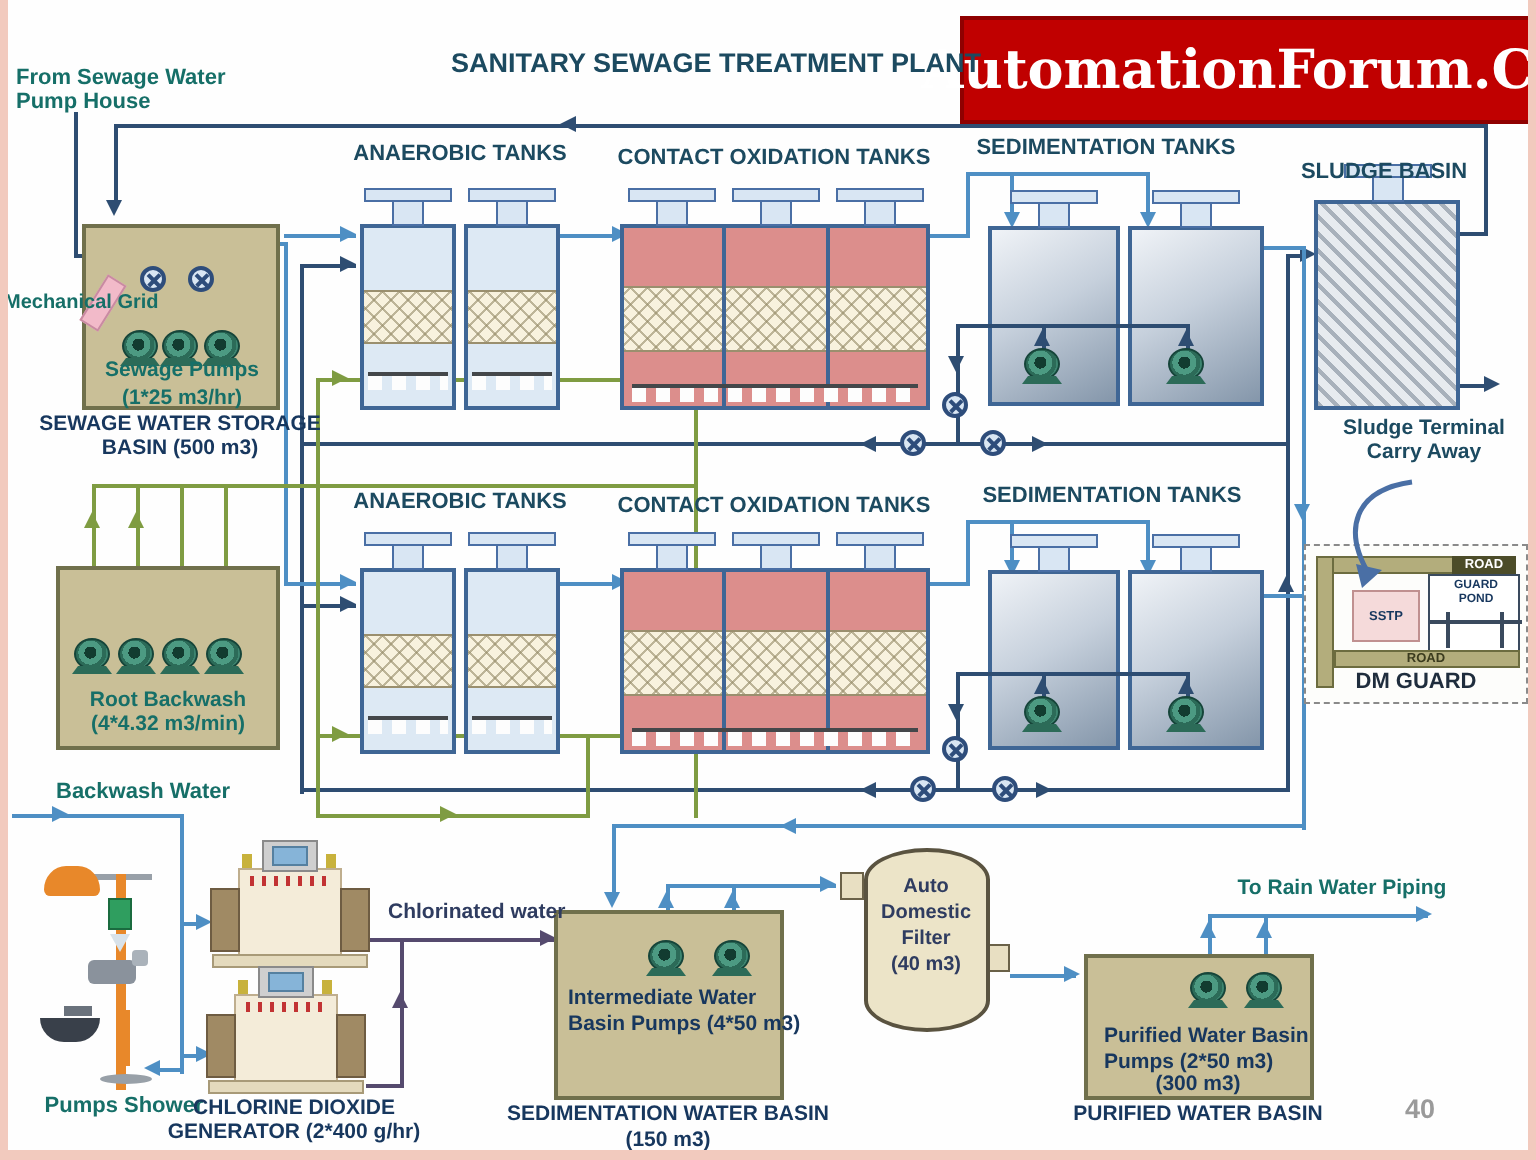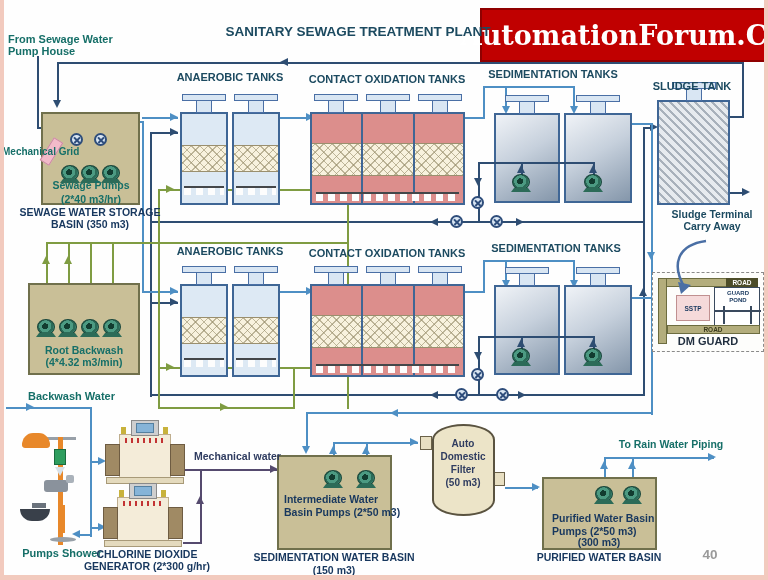--- a/index.html
+++ b/index.html
@@ -373,44 +373,44 @@
 
   <div class="banner">
       <span>AutomationForum.Co</span>
     </div>
   <div class="lb f13 hd ctr" style="left:358px;top:25px">SANITARY SEWAGE TREATMENT PLANT</div>
   <div class="lb f11 tl" style="left:8px;top:33px">From Sewage Water</div>
   <div class="lb f11 tl" style="left:8px;top:45px">Pump House</div>
   <div class="lb f11 hd ctr" style="left:230px;top:71px">ANAEROBIC TANKS</div>
   <div class="lb f11 hd ctr" style="left:387px;top:73px">CONTACT OXIDATION TANKS</div>
   <div class="lb f11 hd ctr" style="left:553px;top:68px">SEDIMENTATION TANKS</div>
-  <div class="lb f11 hd ctr" style="left:692px;top:80px">SLUDGE TANK</div>
+  <div class="lb f11 hd ctr" style="left:692px;top:80px">SLUDGE BASIN</div>
   <div class="lb f11 hd ctr" style="left:230px;top:245px">ANAEROBIC TANKS</div>
   <div class="lb f11 hd ctr" style="left:387px;top:247px">CONTACT OXIDATION TANKS</div>
   <div class="lb f11 hd ctr" style="left:556px;top:242px">SEDIMENTATION TANKS</div>
   <div class="lb f9 tl" style="left:2px;top:146px">Mechanical Grid</div>
   <div class="lb f10 tl ctr" style="left:91px;top:180px">Sewage Pumps</div>
-  <div class="lb f10 tl ctr" style="left:91px;top:194px">(2*40 m3/hr)</div>
+  <div class="lb f10 tl ctr" style="left:91px;top:194px">(1*25 m3/hr)</div>
   <div class="lb f10 nv ctr" style="left:90px;top:207px">SEWAGE WATER STORAGE</div>
-  <div class="lb f10 nv ctr" style="left:90px;top:219px">BASIN (350 m3)</div>
+  <div class="lb f10 nv ctr" style="left:90px;top:219px">BASIN (500 m3)</div>
   <div class="lb f10 tl ctr" style="left:84px;top:345px">Root Backwash</div>
   <div class="lb f10 tl ctr" style="left:84px;top:357px">(4*4.32 m3/min)</div>
   <div class="lb f11 tl" style="left:28px;top:390px">Backwash Water</div>
   <div class="lb f11 tl ctr" style="left:62px;top:547px">Pumps Shower</div>
   <div class="lb f10 nv ctr" style="left:147px;top:549px">CHLORINE DIOXIDE</div>
-  <div class="lb f10 nv ctr" style="left:147px;top:561px">GENERATOR (2*300 g/hr)</div>
-  <div class="lb f10 sl" style="left:194px;top:451px">Mechanical water</div>
+  <div class="lb f10 nv ctr" style="left:147px;top:561px">GENERATOR (2*400 g/hr)</div>
+  <div class="lb f10 sl" style="left:194px;top:451px">Chlorinated water</div>
   <div class="lb f10 nv" style="left:284px;top:494px">Intermediate Water</div>
-  <div class="lb f10 nv" style="left:284px;top:507px">Basin Pumps (2*50 m3)</div>
+  <div class="lb f10 nv" style="left:284px;top:507px">Basin Pumps (4*50 m3)</div>
   <div class="lb f10 nv ctr" style="left:334px;top:552px">SEDIMENTATION WATER BASIN</div>
   <div class="lb f10 nv ctr" style="left:334px;top:565px">(150 m3)</div>
   <div class="lb f9 sl ctr" style="left:463px;top:438px">Auto</div>
   <div class="lb f9 sl ctr" style="left:463px;top:451px">Domestic</div>
   <div class="lb f9 sl ctr" style="left:463px;top:464px">Filter</div>
-  <div class="lb f9 sl ctr" style="left:463px;top:477px">(50 m3)</div>
+  <div class="lb f9 sl ctr" style="left:463px;top:477px">(40 m3)</div>
   <div class="lb f10 nv" style="left:552px;top:513px">Purified Water Basin</div>
   <div class="lb f10 nv" style="left:552px;top:526px">Pumps (2*50 m3)</div>
   <div class="lb f10 nv ctr" style="left:599px;top:552px">PURIFIED WATER BASIN</div>
   <div class="lb f10 nv ctr" style="left:599px;top:537px">(300 m3)</div>
   <div class="lb f10 tl ctr" style="left:671px;top:439px">To Rain Water Piping</div>
   <div class="lb f10 hd ctr" style="left:712px;top:209px">Sludge Terminal</div>
   <div class="lb f10 hd ctr" style="left:712px;top:221px">Carry Away</div>
   <div class="lb f11 ctr" style="left:708px;top:335px;color:#1f2d3d">DM GUARD</div>
   <div class="lb f13 ctr" style="left:710px;top:548px;color:#9a9a9a">40</div>
 

